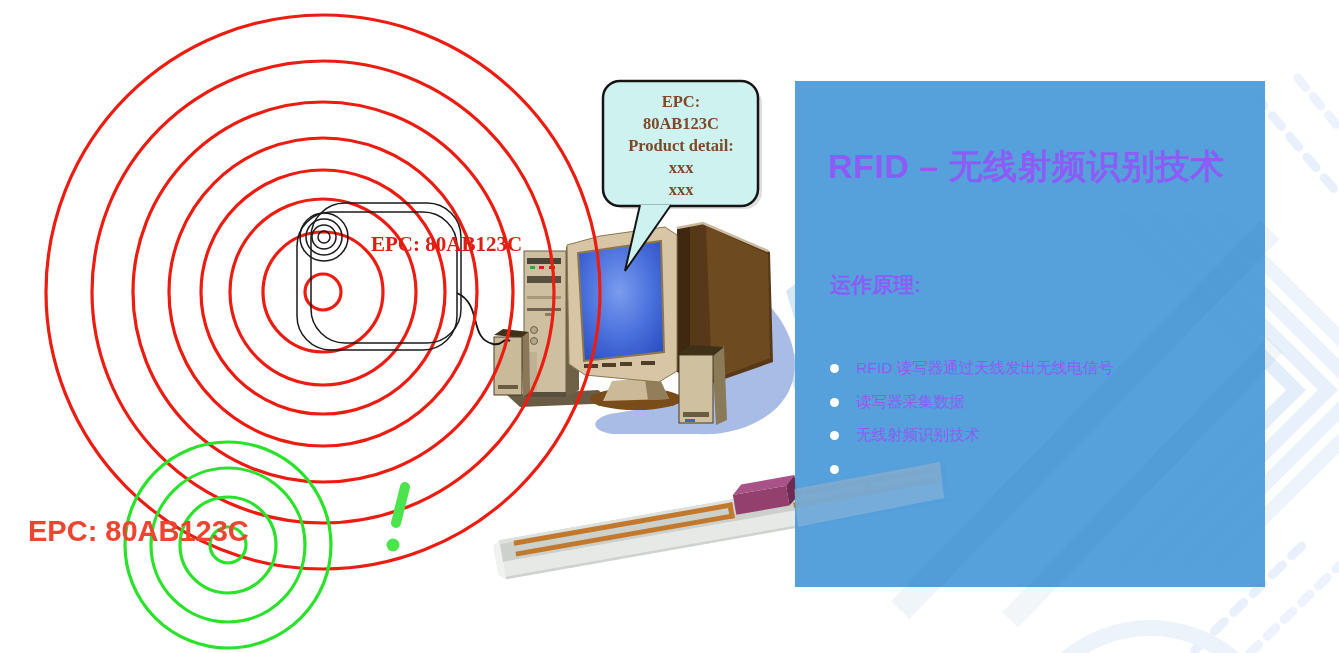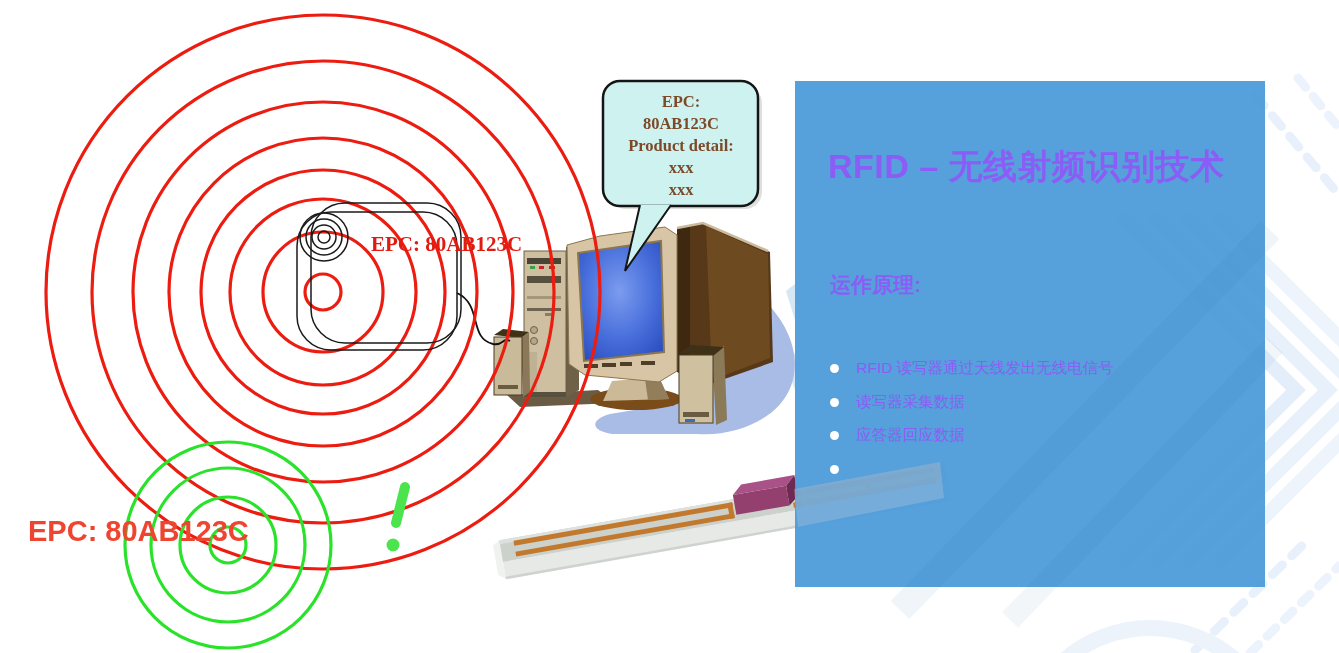--- a/index.html
+++ b/index.html
@@ -217,21 +217,21 @@
     <li>
       <span class="bullet-dot"></span>
       <span>RFID 读写器通过天线发出无线电信号</span>
     </li>
     <li>
       <span class="bullet-dot"></span>
       <span>读写器采集数据</span>
     </li>
     <li>
       <span class="bullet-dot"></span>
-      <span>应答器回应数据</span>
+      <span>无线射频识别技术</span>
     </li>
     <li>
       <span class="bullet-dot"></span>
     </li>
   </ul>
 </div>
 
 </div>
 
 </body></html>

